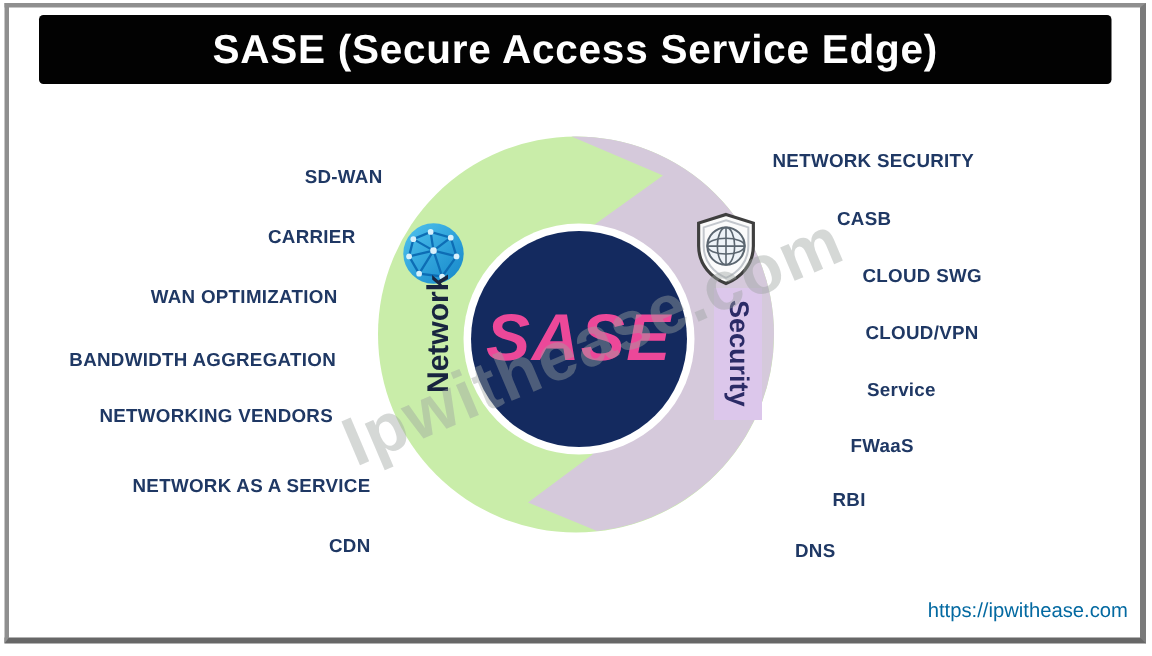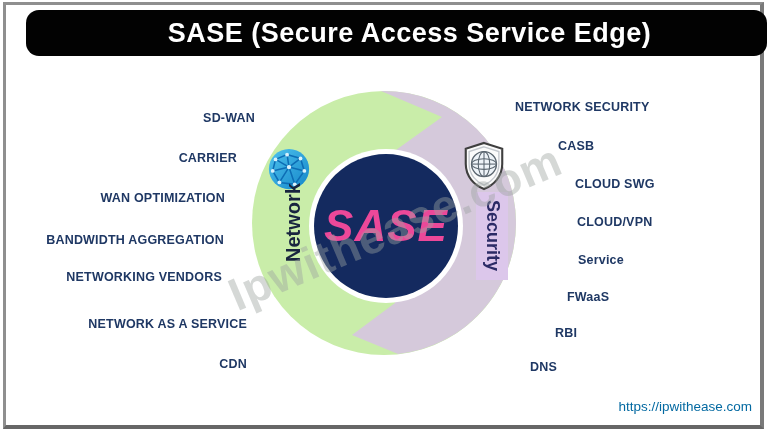--- a/index.html
+++ b/index.html
@@ -7,22 +7,22 @@
     position:relative;width:768px;height:437px;overflow:hidden;
     font-family:"Liberation Sans",sans-serif;background:#fff;
   }
   .frame{
     position:absolute;left:3px;top:2px;right:4px;bottom:8px;
     border:3px solid #8f8f8f;border-right:4px solid #7a7a7a;border-bottom:4px solid #676767;
     background:#fff;
   }
   .header-bar{
     position:absolute;left:26px;top:10px;width:715px;height:46px;
-    background:#020202;border-radius:13px;
-    display:flex;align-items:center;justify-content:center;padding-left:26px;
+    background:#020202;border-radius:3px;
+    display:flex;align-items:center;justify-content:center;
   }
   .header-bar .title{
     color:#ffffff;font-size:27px;font-weight:700;letter-spacing:.5px;white-space:nowrap;
   }
   .diagram-svg{position:absolute;left:0;top:0;}
   .list-item{
     position:absolute;display:block;white-space:nowrap;
     color:#1f3864;font-size:12.5px;font-weight:700;letter-spacing:.2px;
   }
   .sase-label{

